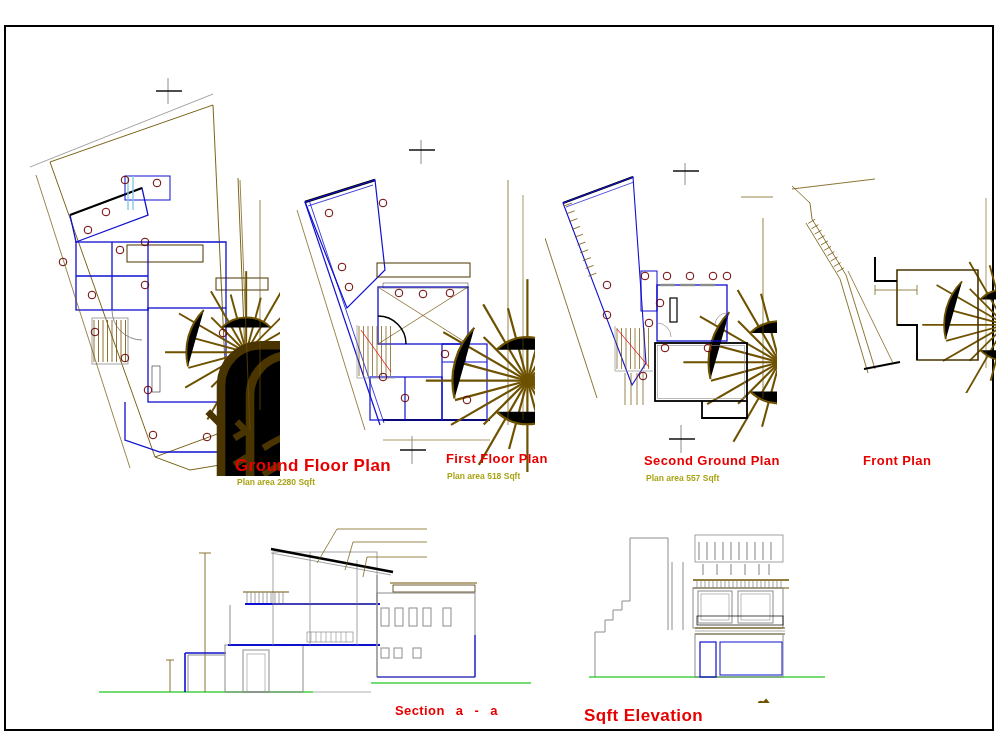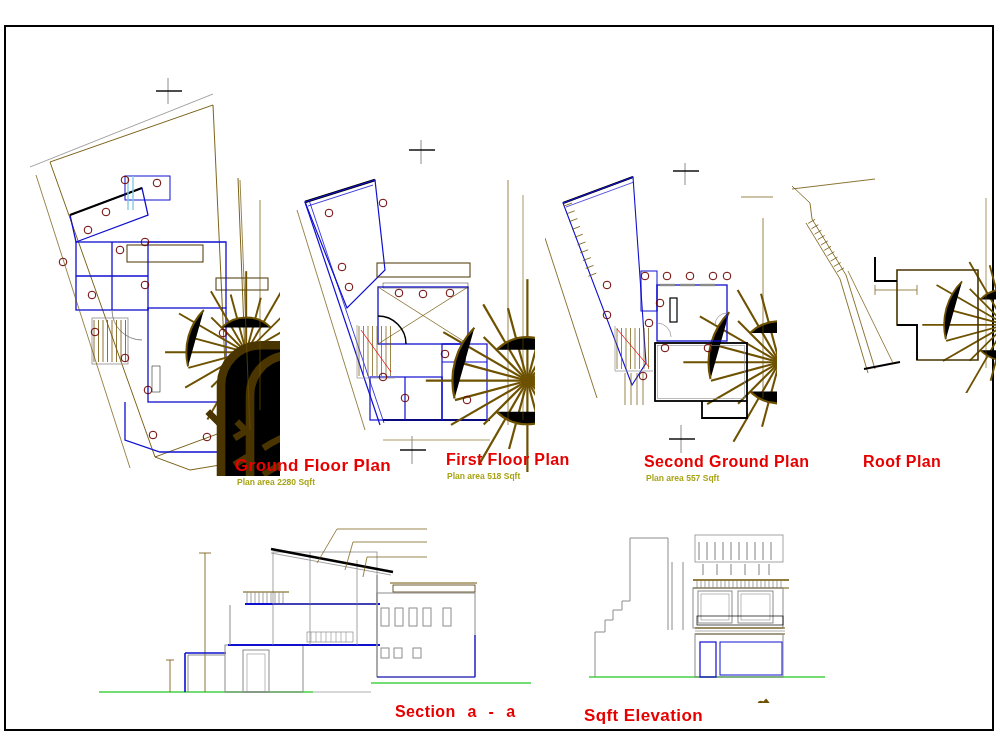--- a/index.html
+++ b/index.html
@@ -13,21 +13,21 @@
   }
   .frame{position:absolute;left:4px;top:25px;width:986px;height:702px;border:2px solid var(--line-black);}
   .plan{position:absolute;}
   .plan line,.plan path,.plan rect,.plan polyline,.plan polygon,.plan circle,.plan ellipse{fill:none;stroke-linecap:butt;}
   .sb{stroke:var(--line-brown);} .sb2{stroke:var(--hatch-brown);} .sblk{stroke:var(--line-black);}
   .sblue{stroke:var(--wall-blue);} .sgray{stroke:var(--line-gray);} .sgreen{stroke:var(--ground-green);}
   .scyan{stroke:var(--accent-cyan);} .sred{stroke:var(--marker-red);}
   .folive{fill:var(--label-olive);stroke:none;} .fbrown{fill:var(--line-brown);stroke:none;}
   .fdark{fill:var(--hatch-brown);stroke:none;} .fred{fill:var(--marker-red);}
   .title{position:absolute;color:var(--title-red);font-weight:900;letter-spacing:.4px;white-space:nowrap;}
-  .t17{font-size:17px;} .t16{font-size:16px;}
+  .t17{font-size:17px;} .t16{font-size:13px;}
   .subtitle{position:absolute;color:var(--label-olive);font-weight:700;font-size:8.5px;white-space:nowrap;}
   .wsp{word-spacing:7px;}
 </style>
 </head>
 <body>
 
 <div id="canvas">
   <div class="frame"></div>
 
   <svg width="0" height="0" style="position:absolute">
@@ -658,18 +658,18 @@
 
   <div class="title t17" style="left:235px;top:456px">Ground Floor Plan</div>
   <div class="subtitle" style="left:237px;top:477px">Plan area 2280 Sqft</div>
 
   <div class="title t16" style="left:446px;top:451px">First Floor Plan</div>
   <div class="subtitle" style="left:447px;top:471px">Plan area 518 Sqft</div>
 
   <div class="title t16" style="left:644px;top:453px">Second Ground Plan</div>
   <div class="subtitle" style="left:646px;top:473px">Plan area 557 Sqft</div>
 
-  <div class="title t16" style="left:863px;top:453px">Roof Plan</div>
+  <div class="title t16" style="left:863px;top:453px">Front Plan</div>
 
   <div class="title t16 wsp" style="left:395px;top:703px">Section a - a</div>
 
   <div class="title t17" style="left:584px;top:706px">Sqft Elevation</div>
 </div>
 
 </body></html>

